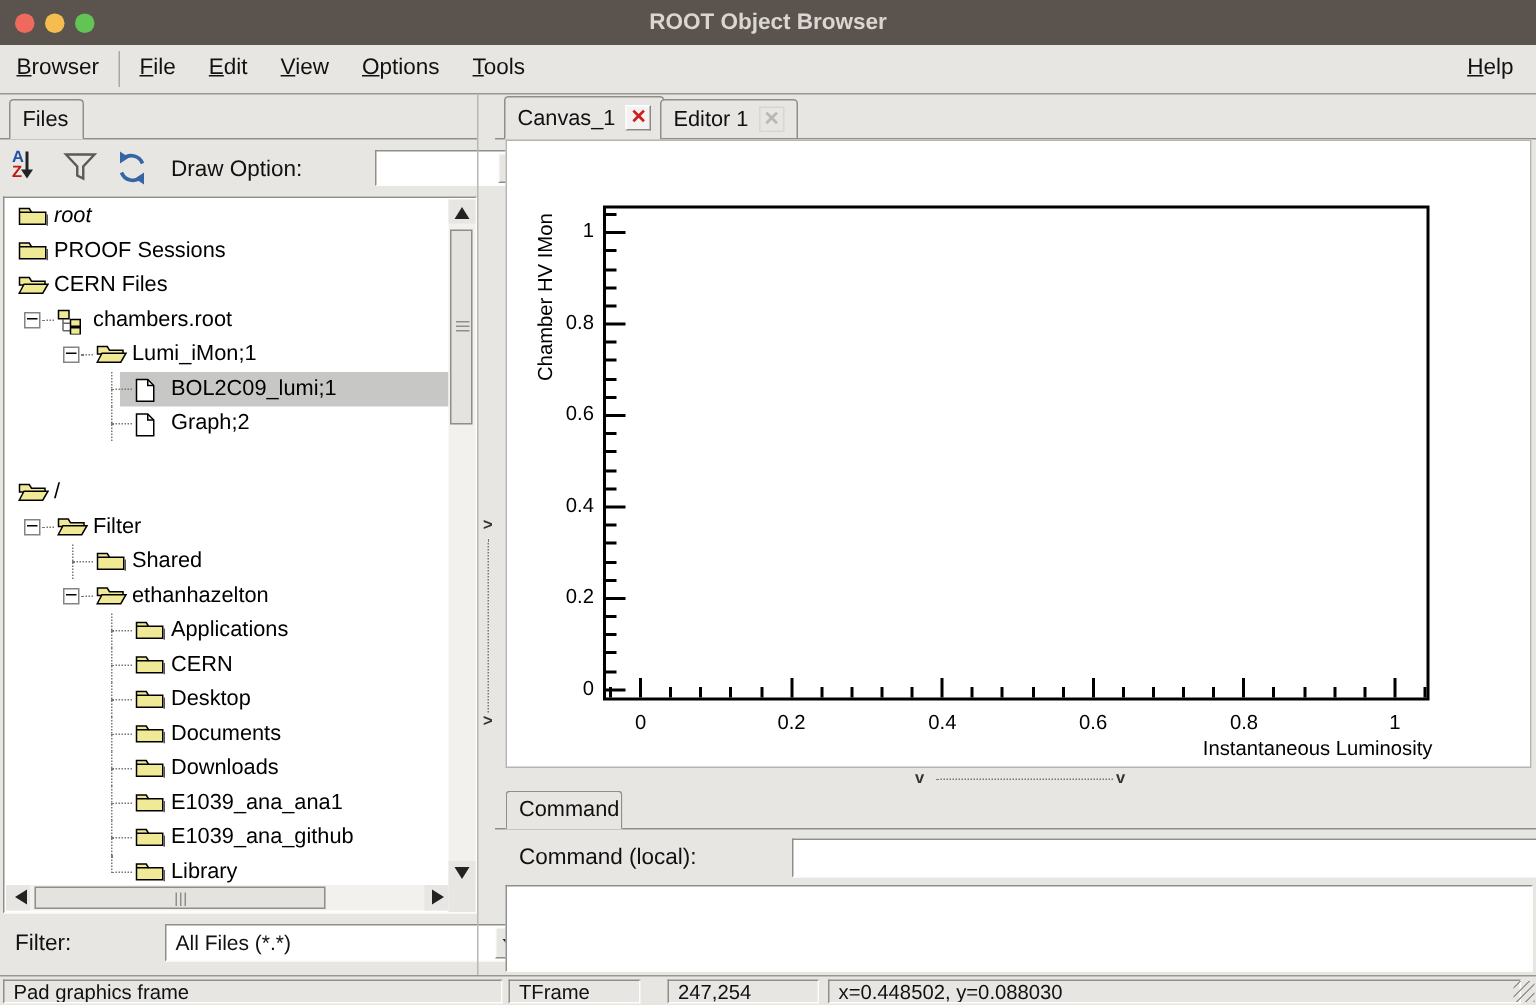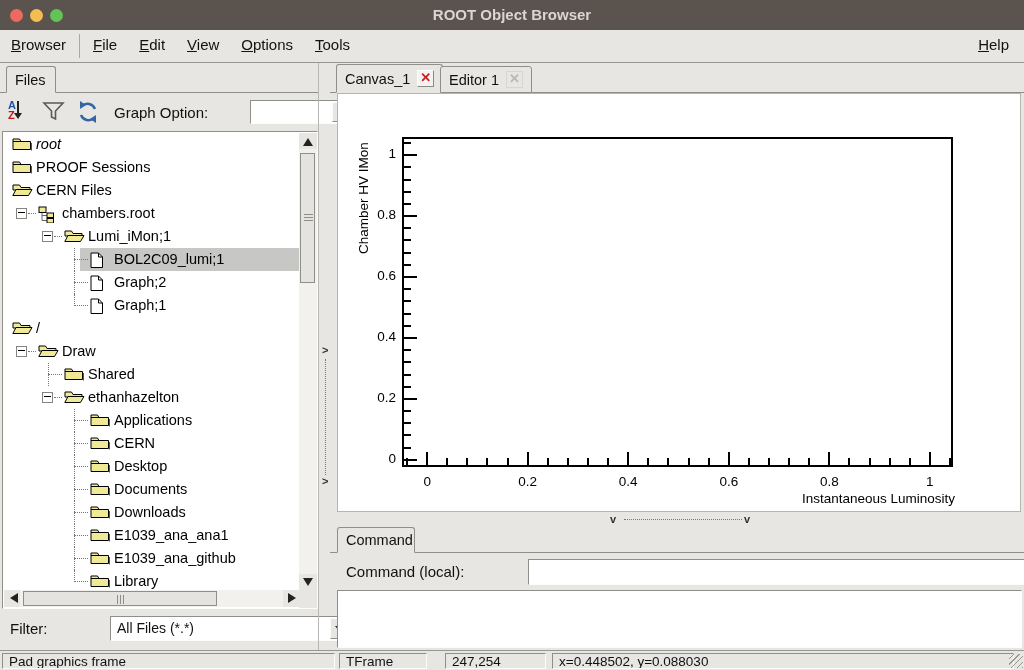--- a/index.html
+++ b/index.html
@@ -112,21 +112,21 @@
     </svg>
   </div>
   <div class="abs" style="left:76px;top:100px;">
     <svg width="24" height="24" viewBox="0 0 24 24">
       <path d="M19,9 A8,8 0 0 0 6,6" fill="none" stroke="#3465a4" stroke-width="2.4"></path>
       <polygon points="4,1 4,9 10,5" fill="#3465a4"></polygon>
       <path d="M5,15 A8,8 0 0 0 18,18" fill="none" stroke="#3465a4" stroke-width="2.4"></path>
       <polygon points="20,23 20,15 14,19" fill="#3465a4"></polygon>
     </svg>
   </div>
-  <span class="abs toollabel" style="left:114px;top:104px;">Graph Option:</span>
+  <span class="abs toollabel" style="left:114px;top:104px;">Draw Option:</span>
   <div class="abs combo sunken" style="left:206px;top:100px;width:102px;height:24px;">
     <span class="field"></span>
     <span class="dd raised"></span>
   </div>
 
   <div class="abs sunken" id="treebox">
     <div id="treeview">
         <div class="tree-row" style="top: 0px;">
           <span class="ticon" style="left: 8px;"><svg width="20" height="14" viewBox="0 0 20 14">
               <path d="M1,2 L7.5,2 L9,4.5 L18.5,4.5 L18.5,12.5 L1,12.5 Z" fill="#f0ea96" stroke="#000"></path>
@@ -182,44 +182,35 @@
         </div>
         <div class="tree-row" style="top: 138px;">
           <span class="dotV" style="left: 70px; top: 0px; height: 23px;"></span>
           <span class="dotH" style="left: 70px; top: 11px; width: 14px;"></span>
           <span class="ticon" style="left: 86px;"><svg width="14" height="17" viewBox="0 0 14 17">
               <path d="M1,1 L8.5,1 L12.5,5 L12.5,15.5 L1,15.5 Z" fill="#fff" stroke="#000"></path>
               <path d="M8.5,1 L8.5,5 L12.5,5" fill="none" stroke="#000"></path>
             </svg></span>
           <span class="tree-label" style="left: 110px;">Graph;2</span>
         </div>
-        <div class="tree-row" style="top: 161px;">
-          <span class="dotV" style="left: 70px; top: 0px; height: 12px;"></span>
-          <span class="dotH" style="left: 70px; top: 11px; width: 14px;"></span>
-          <span class="ticon" style="left: 86px;"><svg width="14" height="17" viewBox="0 0 14 17">
-              <path d="M1,1 L8.5,1 L12.5,5 L12.5,15.5 L1,15.5 Z" fill="#fff" stroke="#000"></path>
-              <path d="M8.5,1 L8.5,5 L12.5,5" fill="none" stroke="#000"></path>
-            </svg></span>
-          <span class="tree-label" style="left: 110px;">Graph;1</span>
-        </div>
         <div class="tree-row" style="top: 184px;">
           <span class="ticon" style="left: 8px;"><svg width="21" height="14" viewBox="0 0 21 14">
               <path d="M1,2 L7.5,2 L9,4.5 L18,4.5 L18,7 L1,7 Z" fill="#f0ea96" stroke="#000"></path>
               <path d="M4,6.5 L20,6.5 L16.5,12.5 L0.8,12.5 Z" fill="#f0ea96" stroke="#000"></path>
             </svg></span>
           <span class="tree-label" style="left: 32px;">/</span>
         </div>
         <div class="tree-row" style="top: 207px;">
           <span class="expander" style="left: 12px;"></span>
           <span class="dotH" style="left: 24px; top: 11px; width: 8px;"></span>
           <span class="ticon" style="left: 34px;"><svg width="21" height="14" viewBox="0 0 21 14">
               <path d="M1,2 L7.5,2 L9,4.5 L18,4.5 L18,7 L1,7 Z" fill="#f0ea96" stroke="#000"></path>
               <path d="M4,6.5 L20,6.5 L16.5,12.5 L0.8,12.5 Z" fill="#f0ea96" stroke="#000"></path>
             </svg></span>
-          <span class="tree-label" style="left: 58px;">Draw</span>
+          <span class="tree-label" style="left: 58px;">Filter</span>
         </div>
         <div class="tree-row" style="top: 230px;">
           <span class="dotV" style="left: 44px; top: 0px; height: 23px;"></span>
           <span class="dotH" style="left: 44px; top: 11px; width: 14px;"></span>
           <span class="ticon" style="left: 60px;"><svg width="20" height="14" viewBox="0 0 20 14">
               <path d="M1,2 L7.5,2 L9,4.5 L18.5,4.5 L18.5,12.5 L1,12.5 Z" fill="#f0ea96" stroke="#000"></path>
               <line x1="1" y1="4.5" x2="9" y2="4.5" stroke="#000"></line>
               <line x1="19.5" y1="6" x2="19.5" y2="13.5" stroke="#555"></line>
             </svg></span>
           <span class="tree-label" style="left: 84px;">Shared</span>

